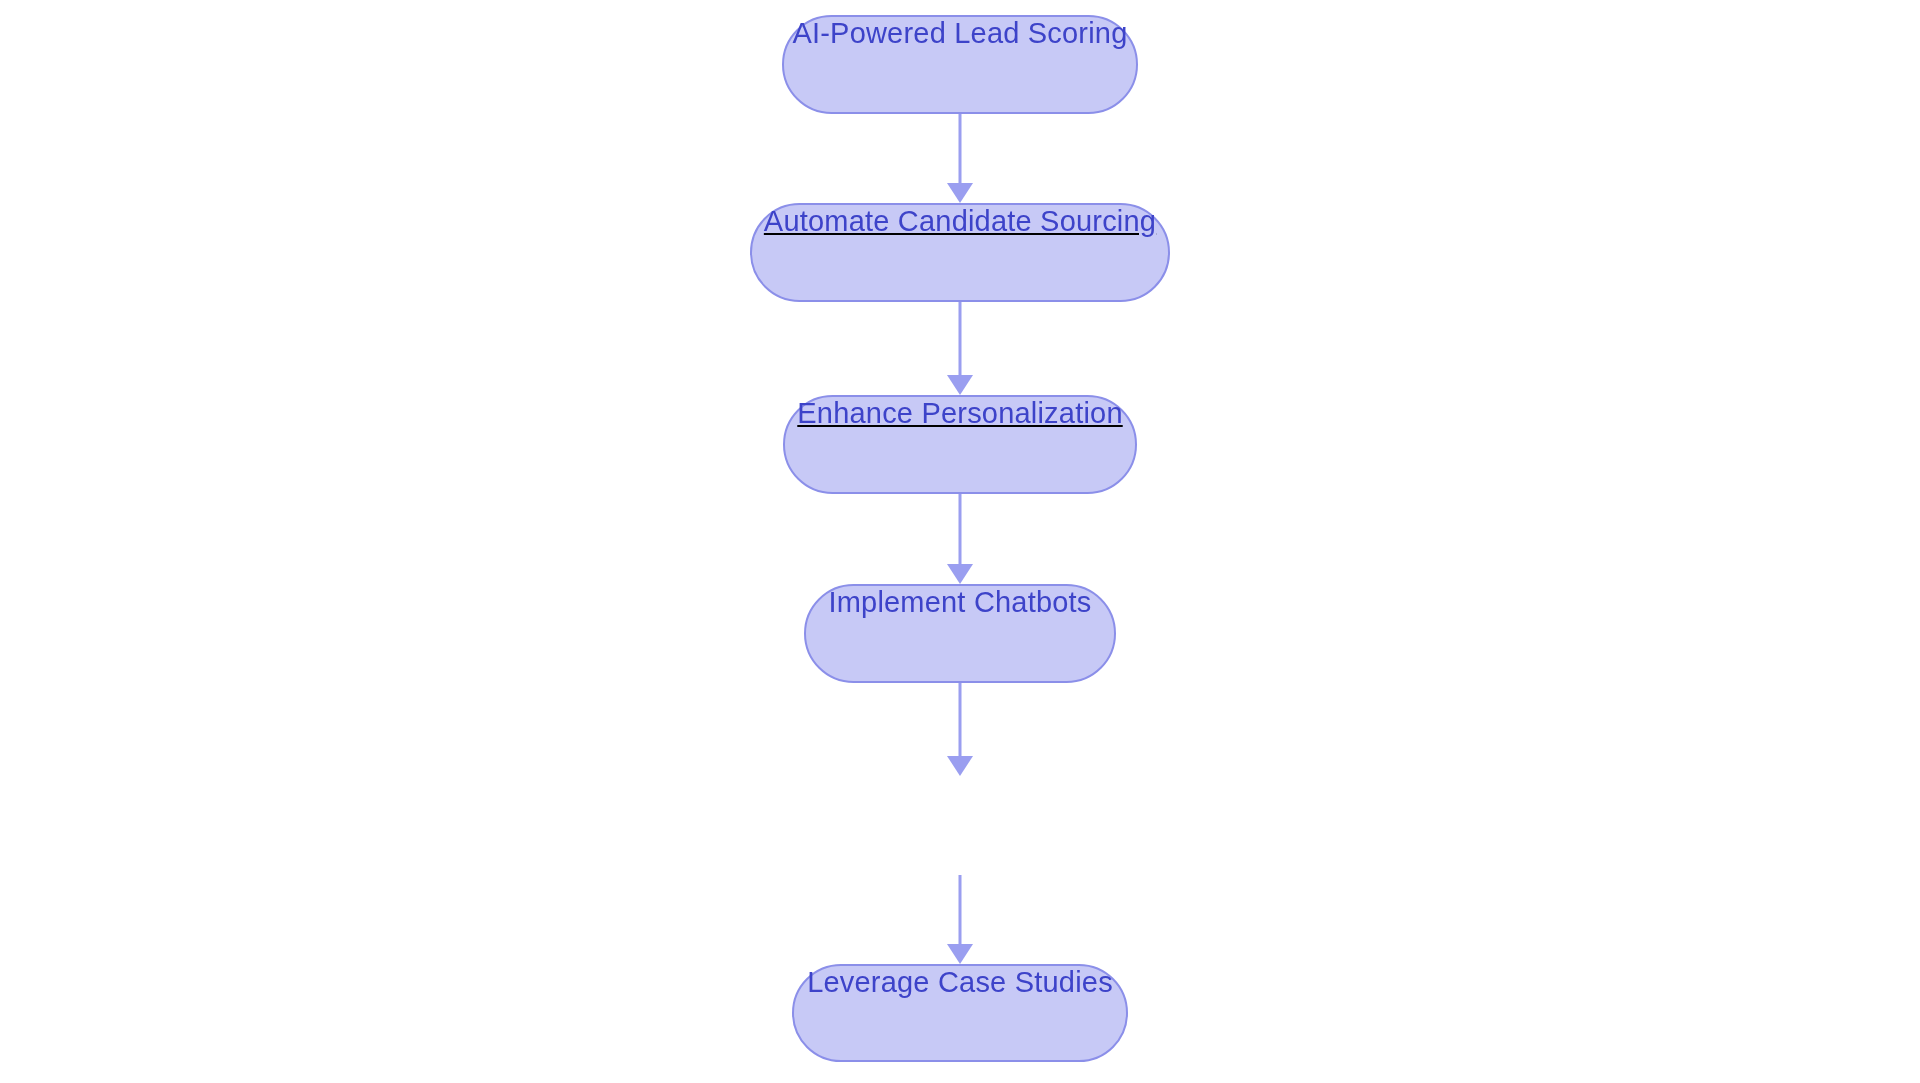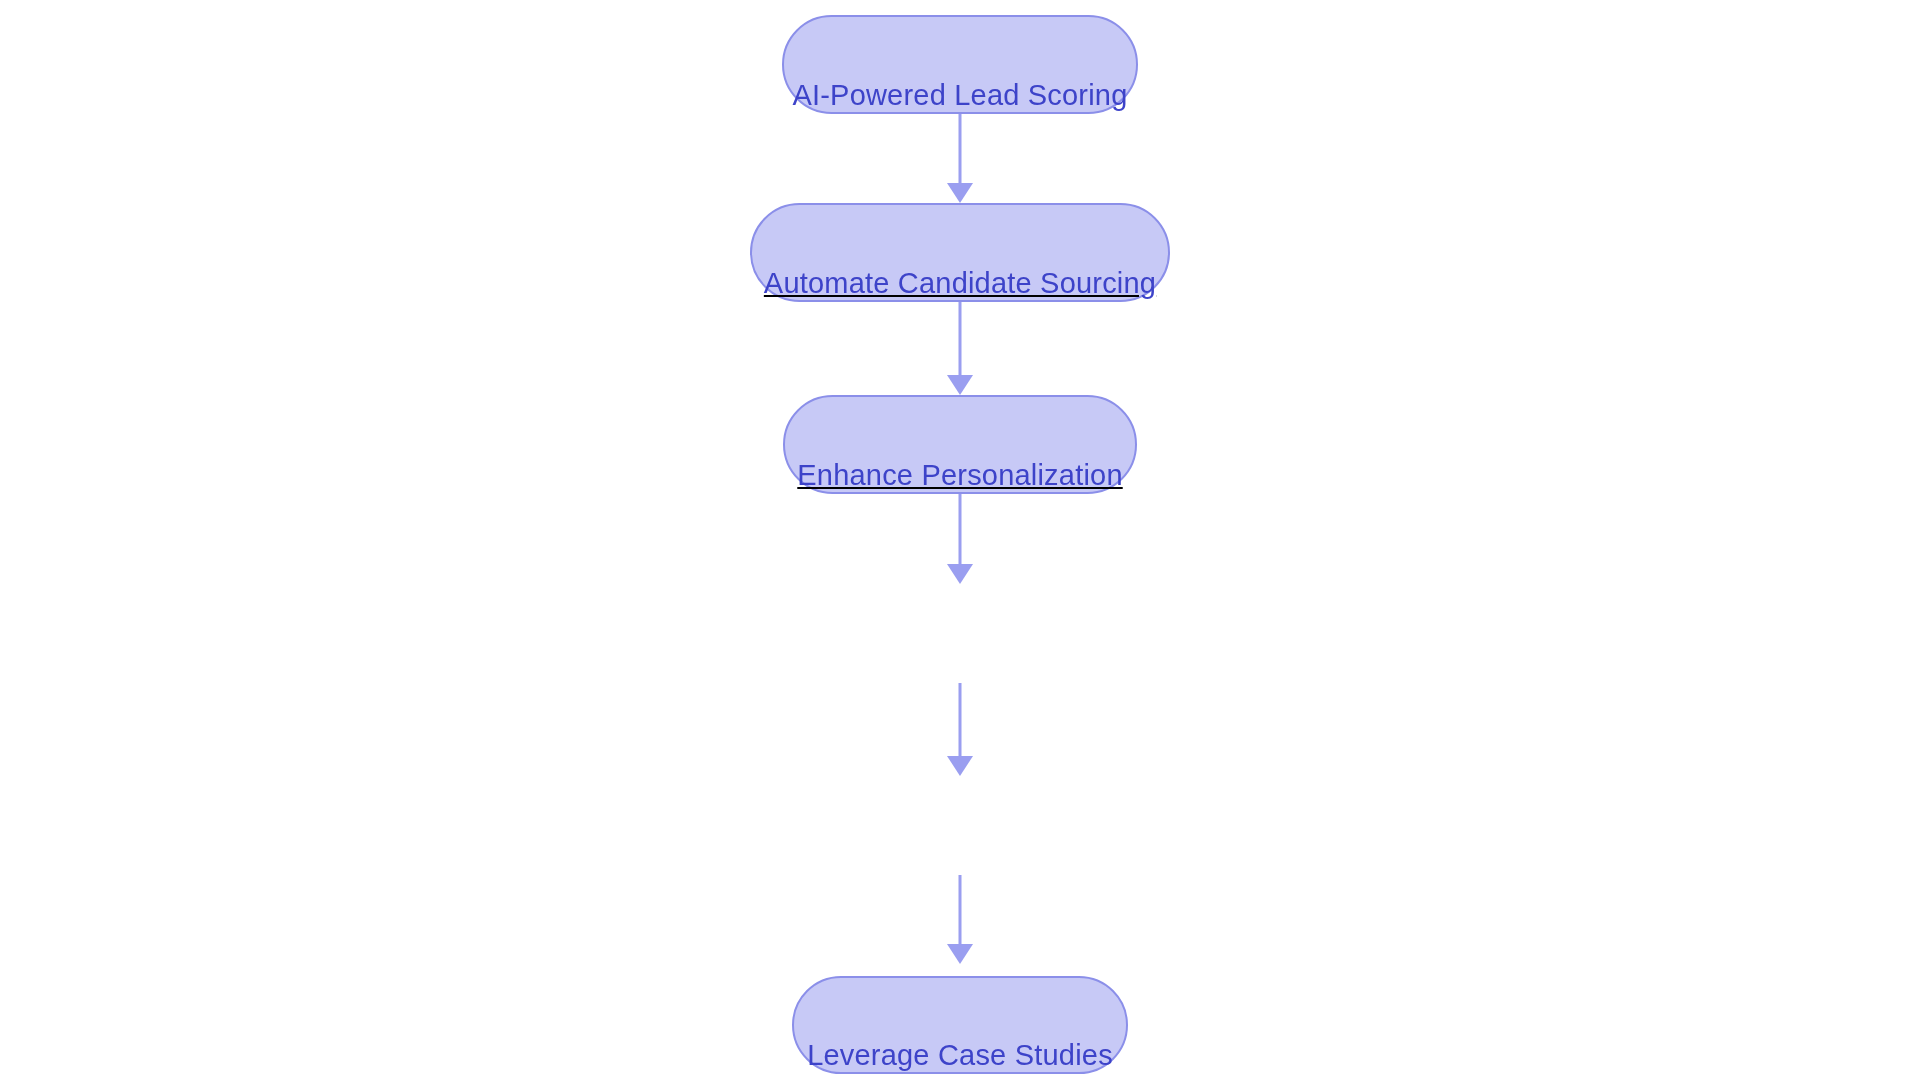--- a/index.html
+++ b/index.html
@@ -15,21 +15,21 @@
     background: var(--background, #ffffff);
     overflow: hidden;
   }
   .node {
     position: absolute;
     box-sizing: border-box;
     background: var(--node-fill, #c7c9f6);
     border: 2px solid var(--node-border, #8b8fe9);
     border-radius: 50px;
     display: flex;
-    align-items: flex-end;
+    align-items: flex-start;
     justify-content: center;
   }
   .node-label {
     color: var(--node-text, #3d43c9);
     font-size: 29px;
     letter-spacing: 0.2px;
     white-space: nowrap;
     user-select: none;
   }
   .arrow {
@@ -82,29 +82,32 @@
 
   <div class="node" style="left:783px; top:395px; width:354px; height:99px;text-decoration:underline;">
     <span class="node-label">Enhance Personalization</span>
   </div>
 
   <div class="arrow" style="left:947px; top:494px; height:90px;">
     <div class="arrow-line"></div>
     <div class="arrow-head"></div>
   </div>
 
+  <div class="node" style="left:804px; top:584px; width:312px; height:99px;">
+    <span class="node-label">Implement Chatbots</span>
+  </div>
 
   <div class="arrow" style="left:947px; top:683px; height:93px;">
     <div class="arrow-line"></div>
     <div class="arrow-head"></div>
   </div>
 
 
   <div class="arrow" style="left:947px; top:875px; height:89px;">
     <div class="arrow-line"></div>
     <div class="arrow-head"></div>
   </div>
 
-  <div class="node" style="left:792px; top:964px; width:336px; height:98px;margin-top:12px;">
+  <div class="node" style="left:792px; top:964px; width:336px; height:98px;">
     <span class="node-label">Leverage Case Studies</span>
   </div>
 
 </div>
 
 </body></html>

